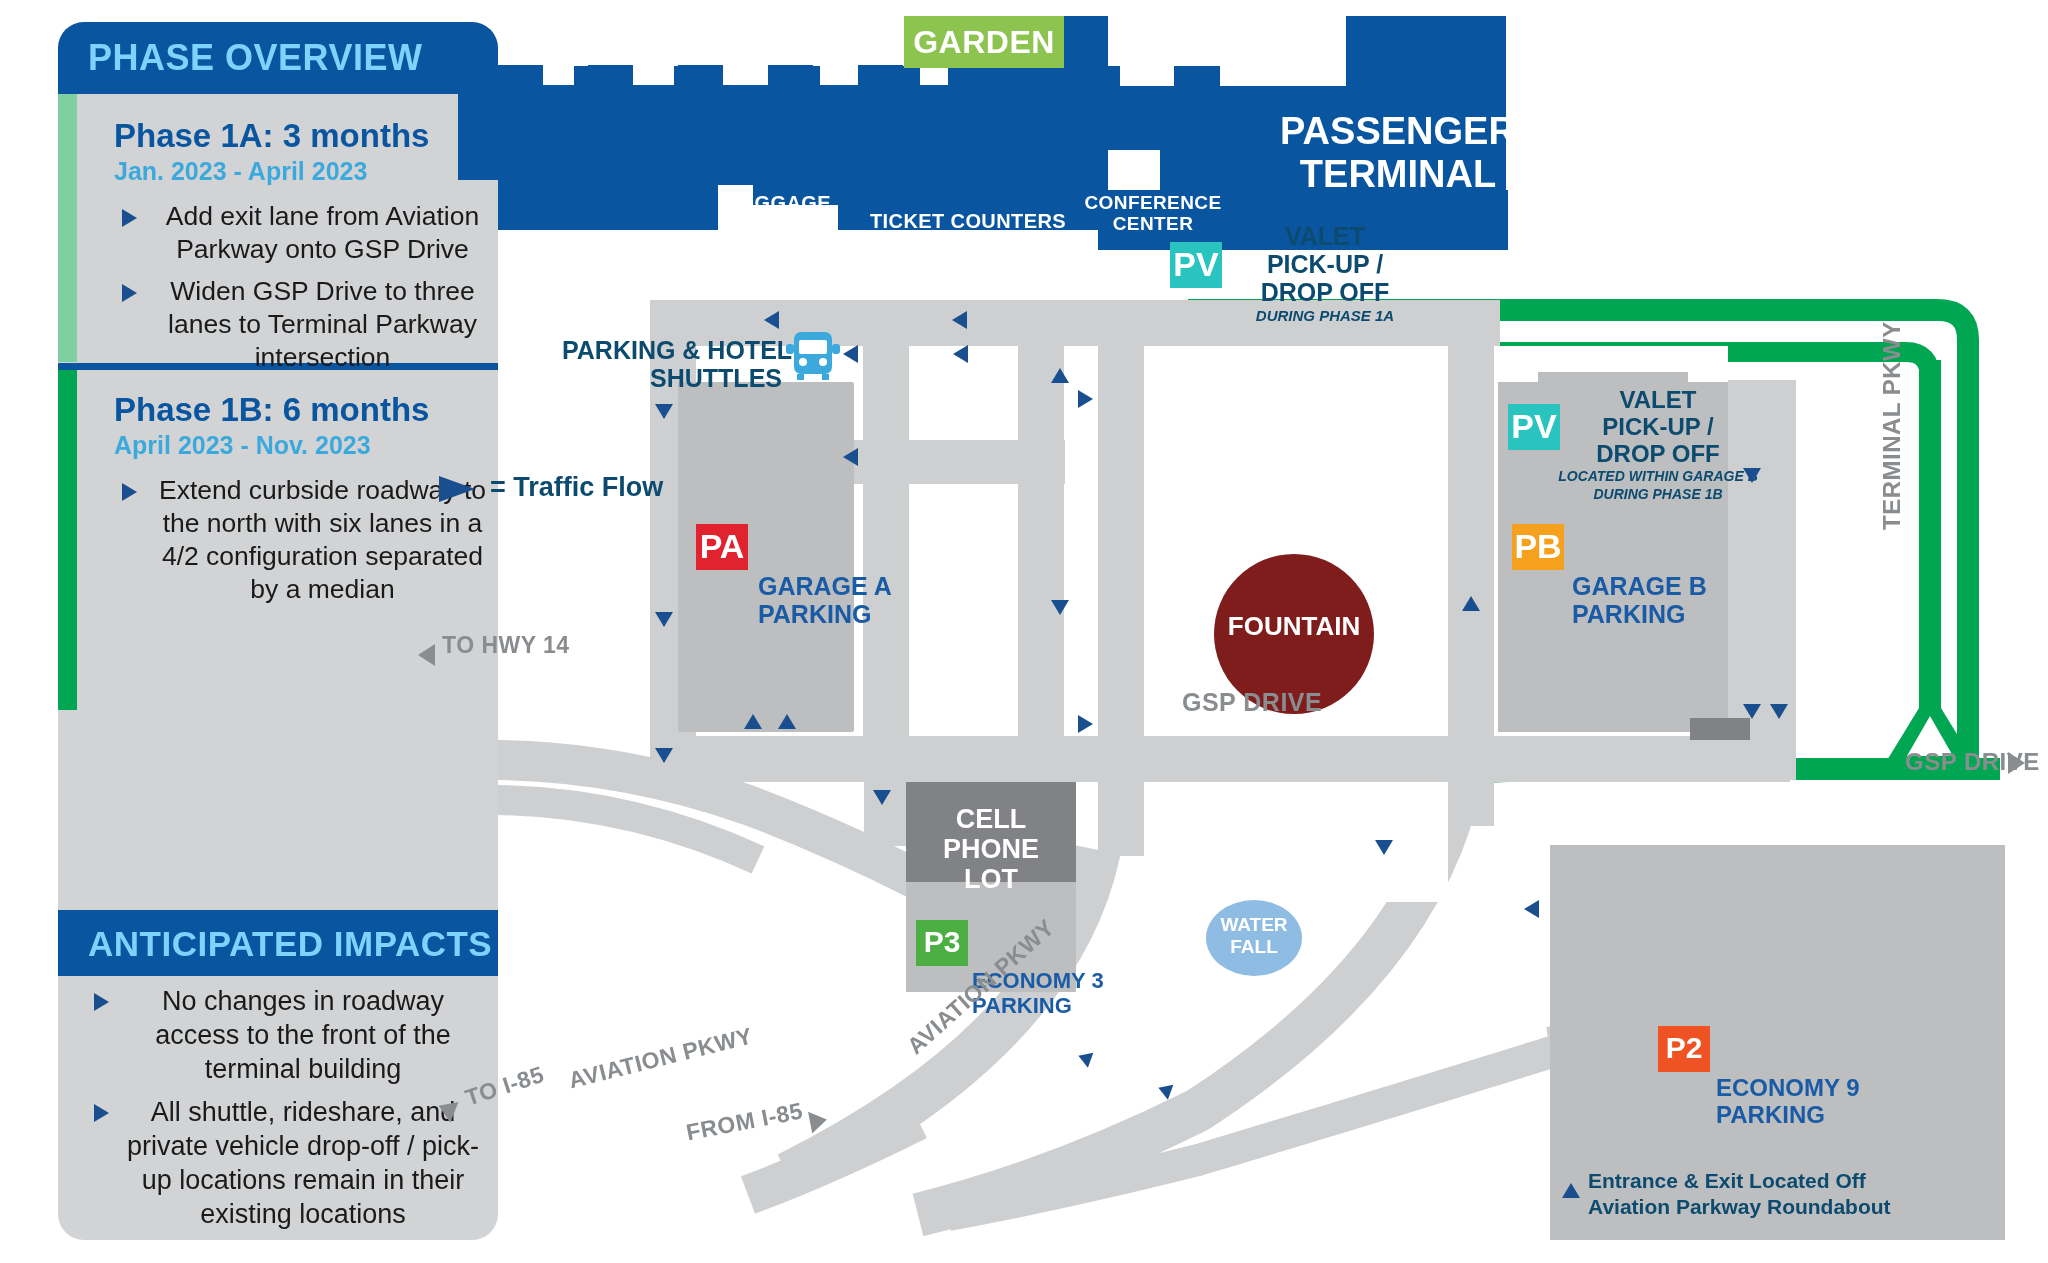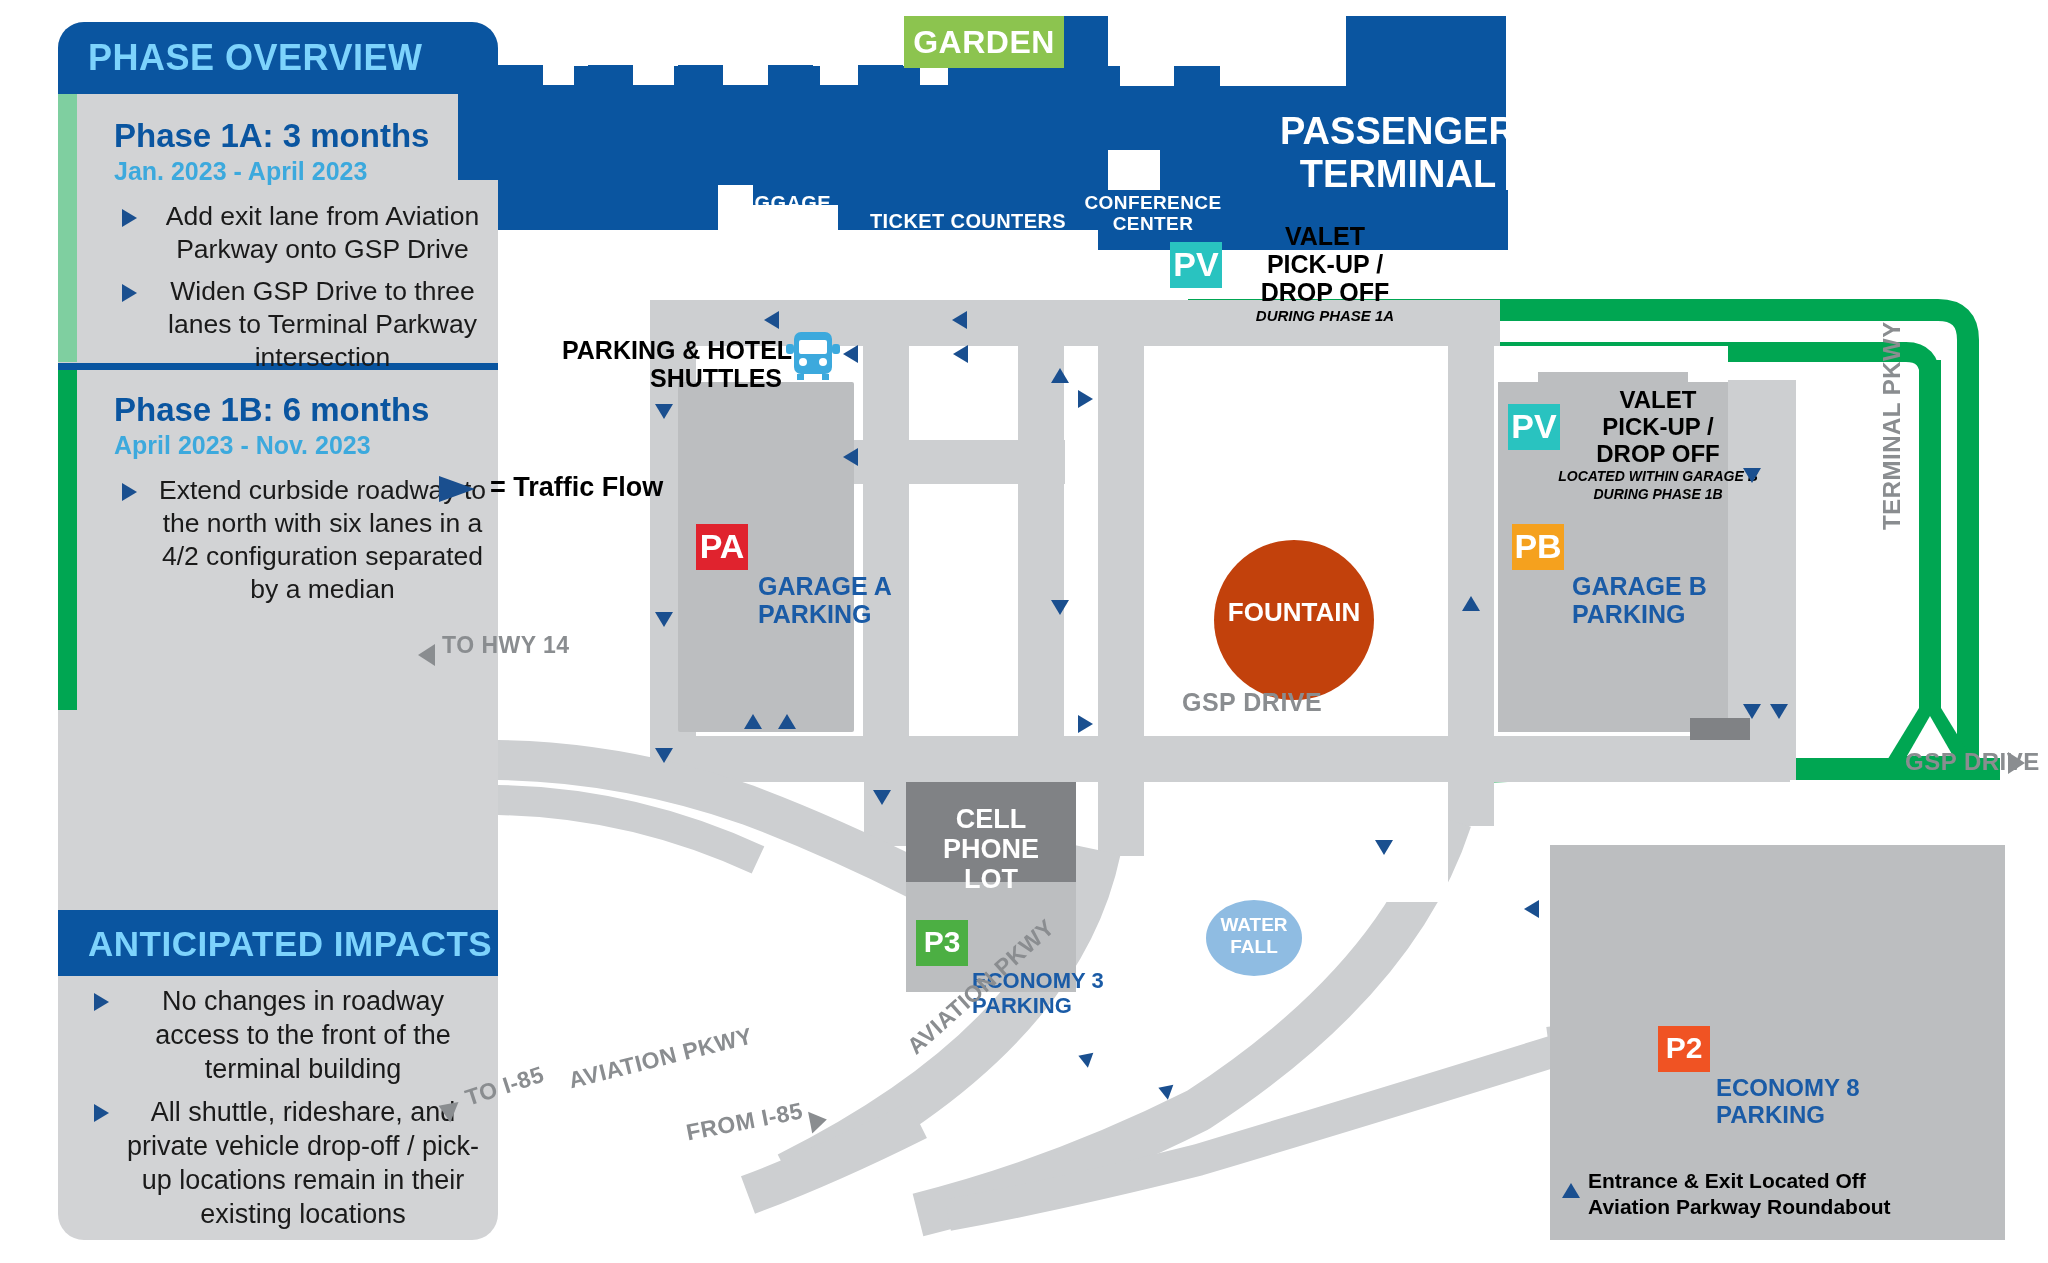--- a/index.html
+++ b/index.html
@@ -47,21 +47,21 @@
   
   .ar{position:absolute;width:0;height:0;}
   .ar-r{border-left:15px solid #1a4f8f;border-top:9px solid transparent;border-bottom:9px solid transparent;}
   .ar-l{border-right:15px solid #1a4f8f;border-top:9px solid transparent;border-bottom:9px solid transparent;}
   .ar-u{border-bottom:15px solid #1a4f8f;border-left:9px solid transparent;border-right:9px solid transparent;}
   .ar-d{border-top:15px solid #1a4f8f;border-left:9px solid transparent;border-right:9px solid transparent;}
   .ar-gl{border-right:17px solid #8a8d90;border-top:11px solid transparent;border-bottom:11px solid transparent;}
   .ar-gr{border-left:17px solid #8a8d90;border-top:11px solid transparent;border-bottom:11px solid transparent;}
 
   .rdlabel{position:absolute;color:#8a8d90;font-weight:bold;font-size:23px;letter-spacing:.5px;white-space:nowrap;}
-  .bluelabel{position:absolute;color:#000000;font-weight:bold;white-space:nowrap;}
+  .bluelabel{position:absolute;color:#0c4a6e;font-weight:bold;white-space:nowrap;}
 </style>
 </head>
 <body>
 
 <div id="sidebar">
 
   <div class="panel-head" id="head-overview">PHASE OVERVIEW</div>
 
   <div class="accent" id="acc-1a"></div>
   <div class="accent" id="acc-1b"></div>
@@ -233,21 +233,21 @@
   <div class="badge" style="left:1010px;top:404px;background:#29c3c0;">PV</div>
   <div class="bluelabel" style="left:1060px;top:386px;width:200px;text-align:center;font-size:24px;line-height:27px;">
     <div>VALET</div>
     <div>PICK-UP /</div>
     <div>DROP OFF</div>
     <div style="font-size:14px;font-style:italic;line-height:18px;">LOCATED WITHIN GARAGE B</div>
     <div style="font-size:14px;font-style:italic;line-height:18px;">DURING PHASE 1B</div>
   </div>
   <div class="abs" style="left:1192px;top:718px;width:60px;height:22px;background:#808285;"></div>
 
-  <div class="abs" style="left:716px;top:540px;width:160px;height:160px;border-radius:50%;background:#c2410c;">
+  <div class="abs" style="left:716px;top:554px;width:160px;height:160px;border-radius:50%;background:#7f1d1d;">
     <div class="tlabel" style="left:0;top:58px;width:160px;font-size:26px;">FOUNTAIN</div>
   </div>
   <div class="abs" style="left:708px;top:900px;width:96px;height:76px;border-radius:50%;background:#8fbce2;">
     <div class="tlabel" style="left:0;top:14px;width:96px;font-size:19px;line-height:22px;">
       <div>WATER</div>
       <div>FALL</div>
     </div>
   </div>
 
   <div class="lot" style="left:408px;top:782px;width:170px;height:210px;"></div>
@@ -259,21 +259,21 @@
   </div>
   <div class="badge" style="left:418px;top:920px;background:#4caf43;font-size:30px;">P3</div>
   <div class="blabel" style="left:474px;top:920px;font-size:22px;line-height:25px;">
     <div>ECONOMY 3</div>
     <div>PARKING</div>
   </div>
 
   <div class="lot" style="left:1052px;top:845px;width:455px;height:395px;"></div>
   <div class="badge" style="left:1160px;top:1026px;background:#f05323;font-size:30px;">P2</div>
   <div class="blabel" style="left:1218px;top:1026px;font-size:24px;line-height:27px;">
-    <div>ECONOMY 8</div>
+    <div>ECONOMY 9</div>
     <div>PARKING</div>
   </div>
   <div class="ar ar-u" style="left:1064px;top:1183px;"></div>
   <div class="bluelabel" style="left:1090px;top:1168px;font-size:21px;line-height:26px;">
     <div>Entrance &amp; Exit Located Off</div>
     <div>Aviation Parkway Roundabout</div>
   </div>
 
   <div class="bluelabel" style="left:64px;top:336px;font-size:25px;line-height:28px;text-align:right;width:220px;">
     <div>PARKING &amp; HOTEL</div>

